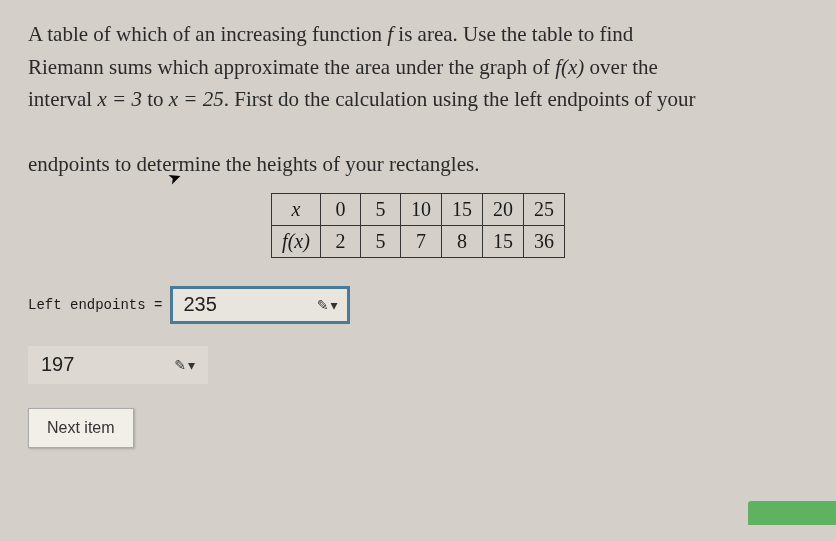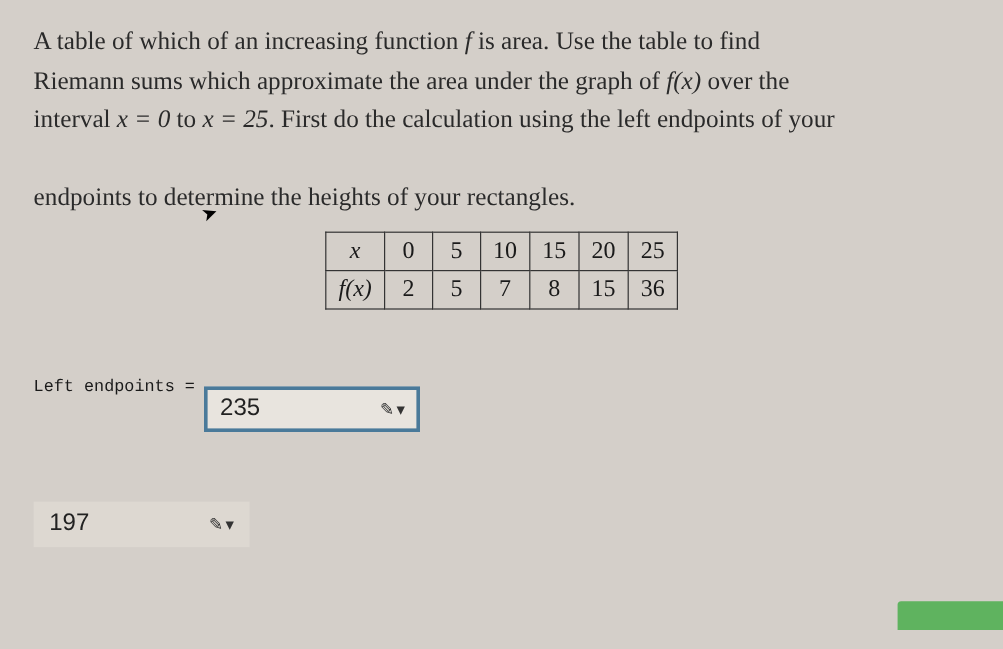--- a/index.html
+++ b/index.html
@@ -57,21 +57,20 @@
     height: 38px;
     background: #e8e4de;
     border: 3px solid #4a7a9a;
     padding: 4px 10px;
     font-size: 20px;
     font-family: Arial, sans-serif;
     color: #222;
     display: flex;
     align-items: center;
     justify-content: space-between;
-    margin-top: 36px;
   }
   .answer-input.no-focus {
     border: 3px solid transparent;
     background: #ddd8d1;
   }
   .pencil {
     font-size: 14px;
     color: #333;
     display: flex;
     align-items: center;
@@ -114,21 +113,21 @@
     transform: rotate(-20deg);
   }
 </style>
 </head>
 <body>
 
 <div class="page">
   <div class="problem-text">
     <span>A table of which of an increasing function </span><span class="math-var">f</span><span> is area. Use the table to find</span><br>
     <span>Riemann sums which approximate the area under the graph of </span><span class="math-var">f(x)</span><span> over the</span><br>
-    <span>interval </span><span class="math-var">x = 0</span><span> to </span><span class="math-var">x = 25</span><span>. First do the calculation using the left endpoints of your</span><br>
+    <span>interval </span><span class="math-var">x = 3</span><span> to </span><span class="math-var">x = 25</span><span>. First do the calculation using the left endpoints of your</span><br>
     <br>
     <span>endpoints to determine the heights of your rectangles.</span>
   </div>
 
   <div class="cursor-arrow">➤</div>
 
   <div class="table-wrap">
     <table>
       <tbody>
           <tr>
@@ -168,16 +167,17 @@
     <div class="answer-input no-focus">
       <span>197</span>
       <span class="pencil">
         <span>✎</span>
           <span>▾</span>
       </span>
     </div>
   </div>
 
   <div class="button-row">
+    <button class="btn">Next item</button>
   </div>
 </div>
 
 <div class="ask-anna">Ask Anna</div>
 
 </body></html>

